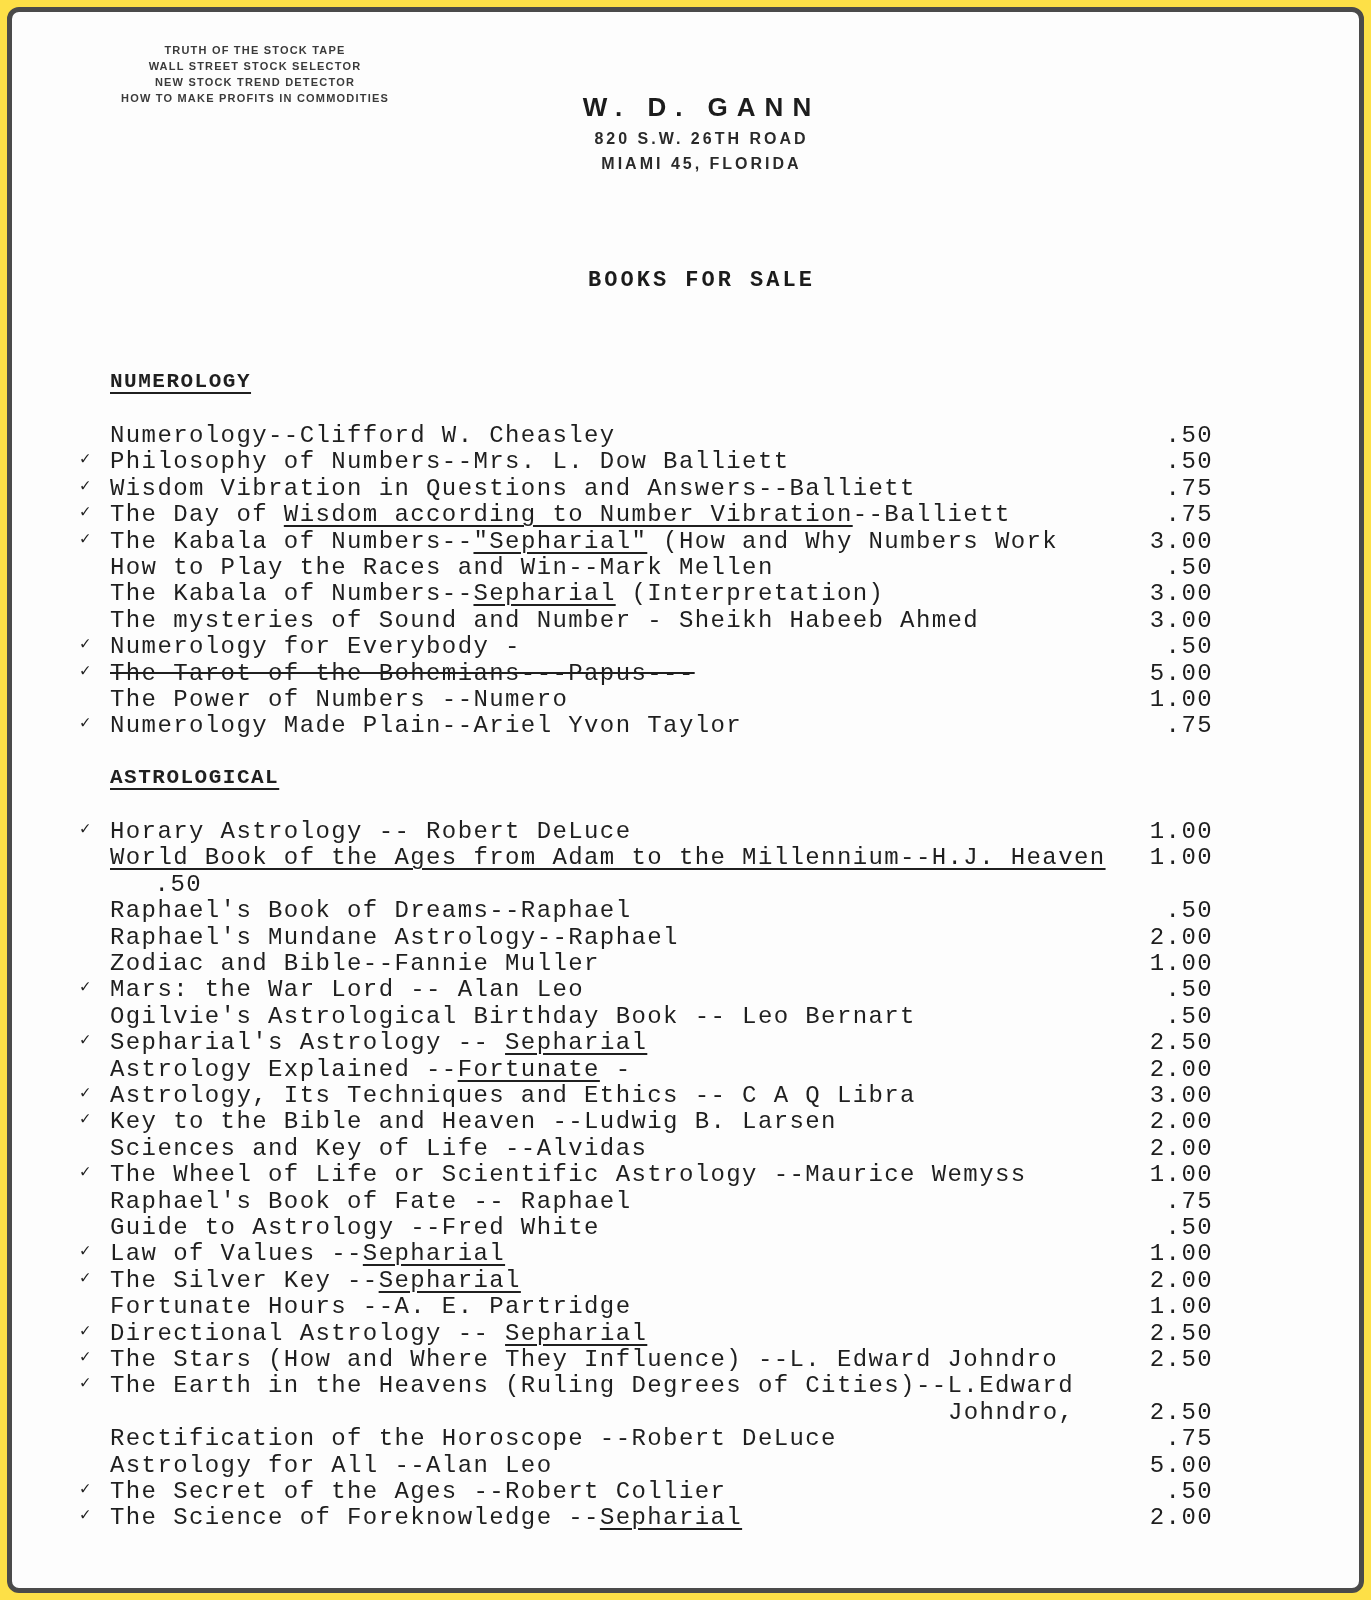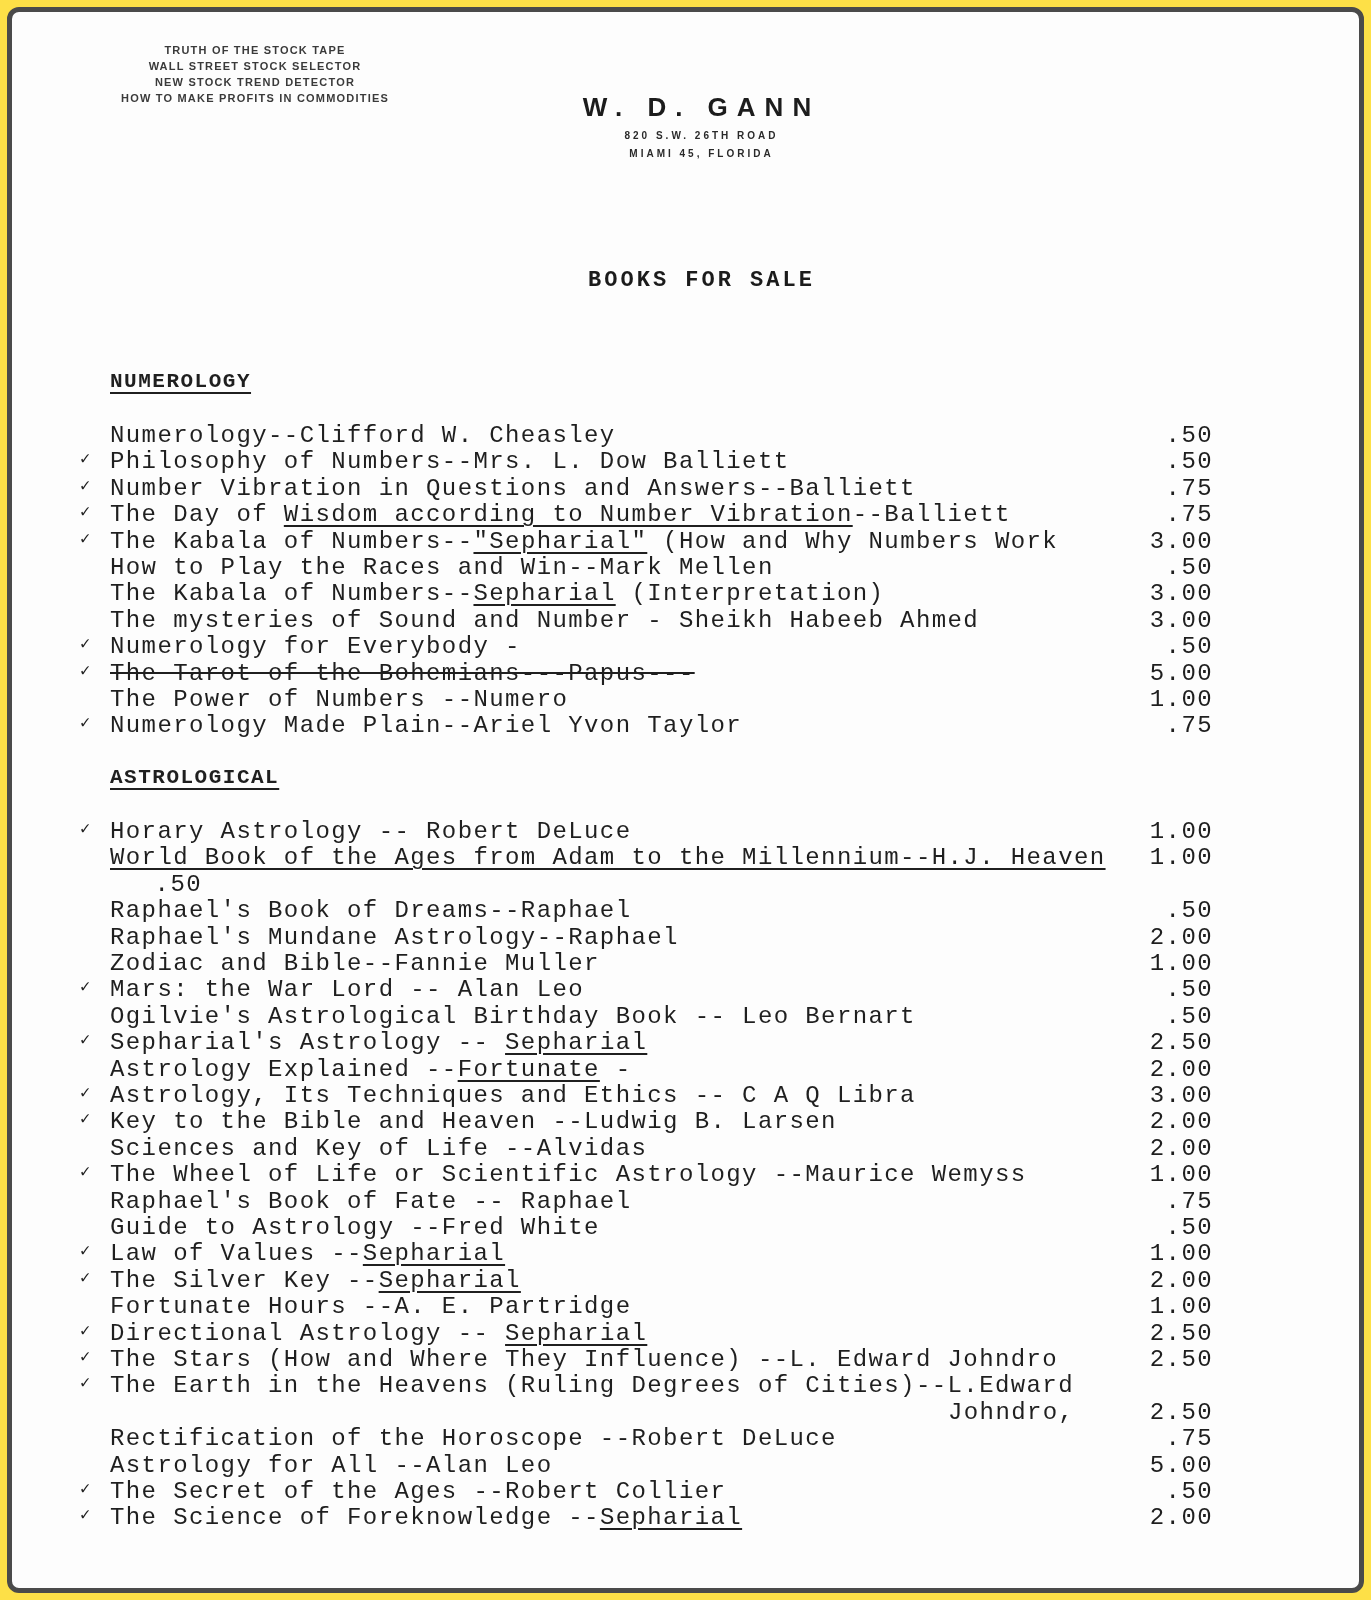--- a/index.html
+++ b/index.html
@@ -48,21 +48,21 @@
   }
   .gann-name {
     font-family: "Liberation Sans", sans-serif;
     font-size: 26px;
     font-weight: 700;
     letter-spacing: 9px;
     color: #1c1c1c;
   }
   .gann-addr {
     font-family: "Liberation Sans", sans-serif;
-    font-size: 10px;
+    font-size: 16px;
     font-weight: 700;
     letter-spacing: 3px;
     margin-top: 7px;
     color: #2a2a2a;
   }
   
   .doc-title {
     position: absolute;
     top: 256px;
     left: 0;
@@ -158,21 +158,21 @@
               <span class="book-title"><span>Numerology--Clifford W. Cheasley</span></span>
               <span class="book-price">.50</span>
             </div>
             <div class="book-row">
               <span class="check">✓</span>
               <span class="book-title"><span>Philosophy of Numbers--Mrs. L. Dow Balliett</span></span>
               <span class="book-price">.50</span>
             </div>
             <div class="book-row">
               <span class="check">✓</span>
-              <span class="book-title"><span>Number Vibration in Questions and Answers--Balliett</span></span>
+              <span class="book-title"><span>Wisdom Vibration in Questions and Answers--Balliett</span></span>
               <span class="book-price">.75</span>
             </div>
             <div class="book-row">
               <span class="check">✓</span>
               <span class="book-title"><span>The Day of </span><span class="u">Wisdom according to Number Vibration</span><span>--Balliett</span></span>
               <span class="book-price">.75</span>
             </div>
             <div class="book-row">
               <span class="check">✓</span>
               <span class="book-title"><span>The Kabala of Numbers--</span><span class="u">"Sepharial"</span><span> (How and Why Numbers Work</span></span>

